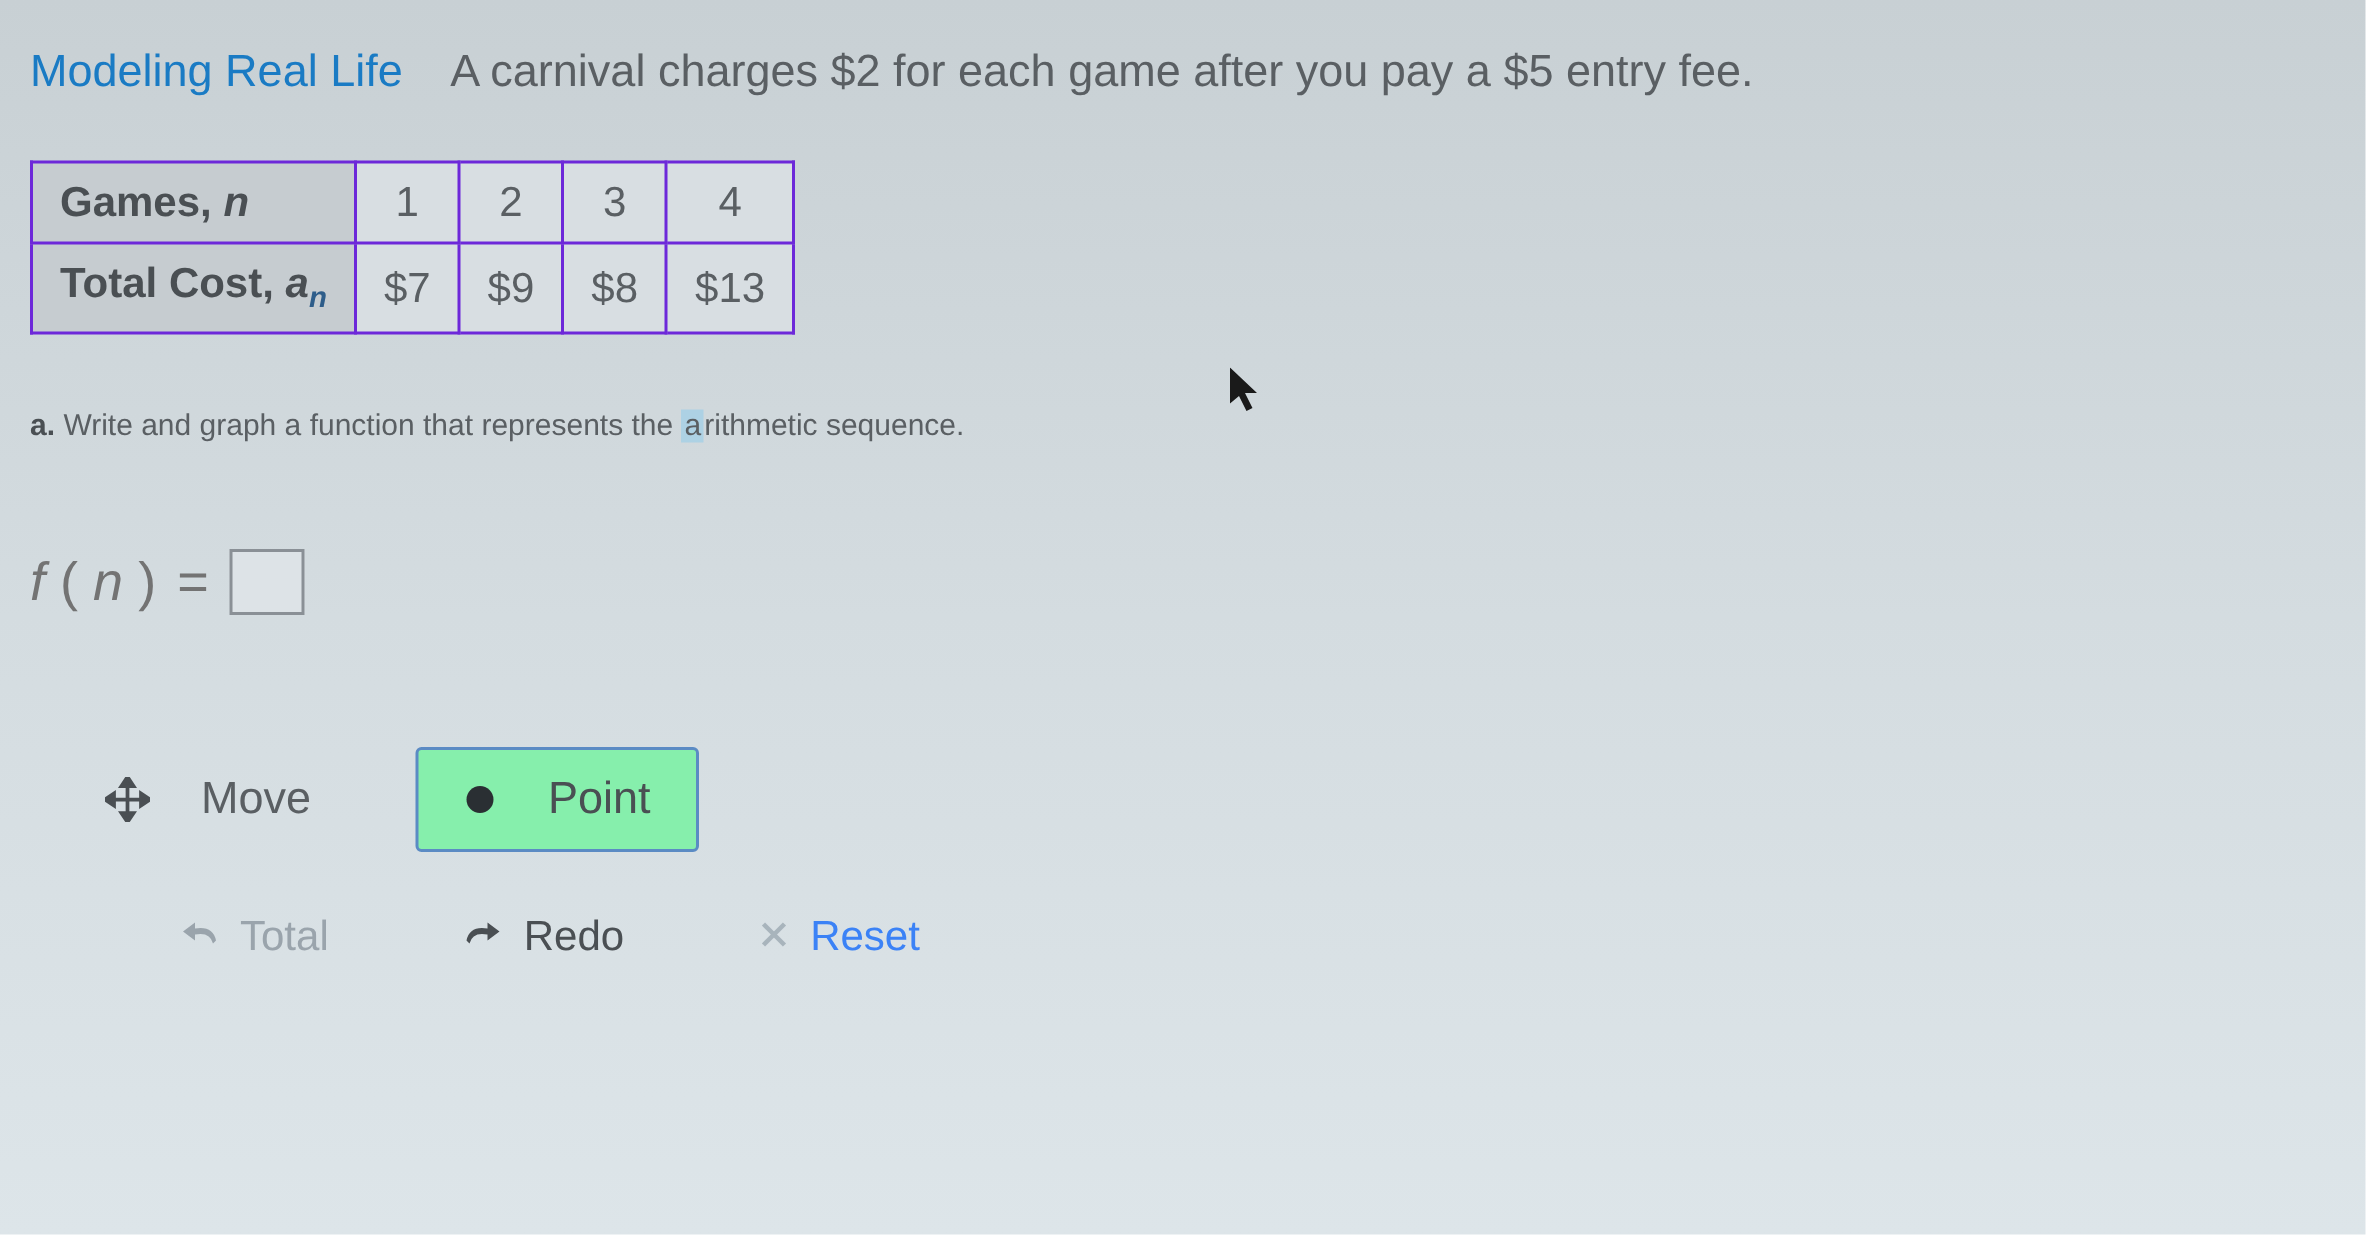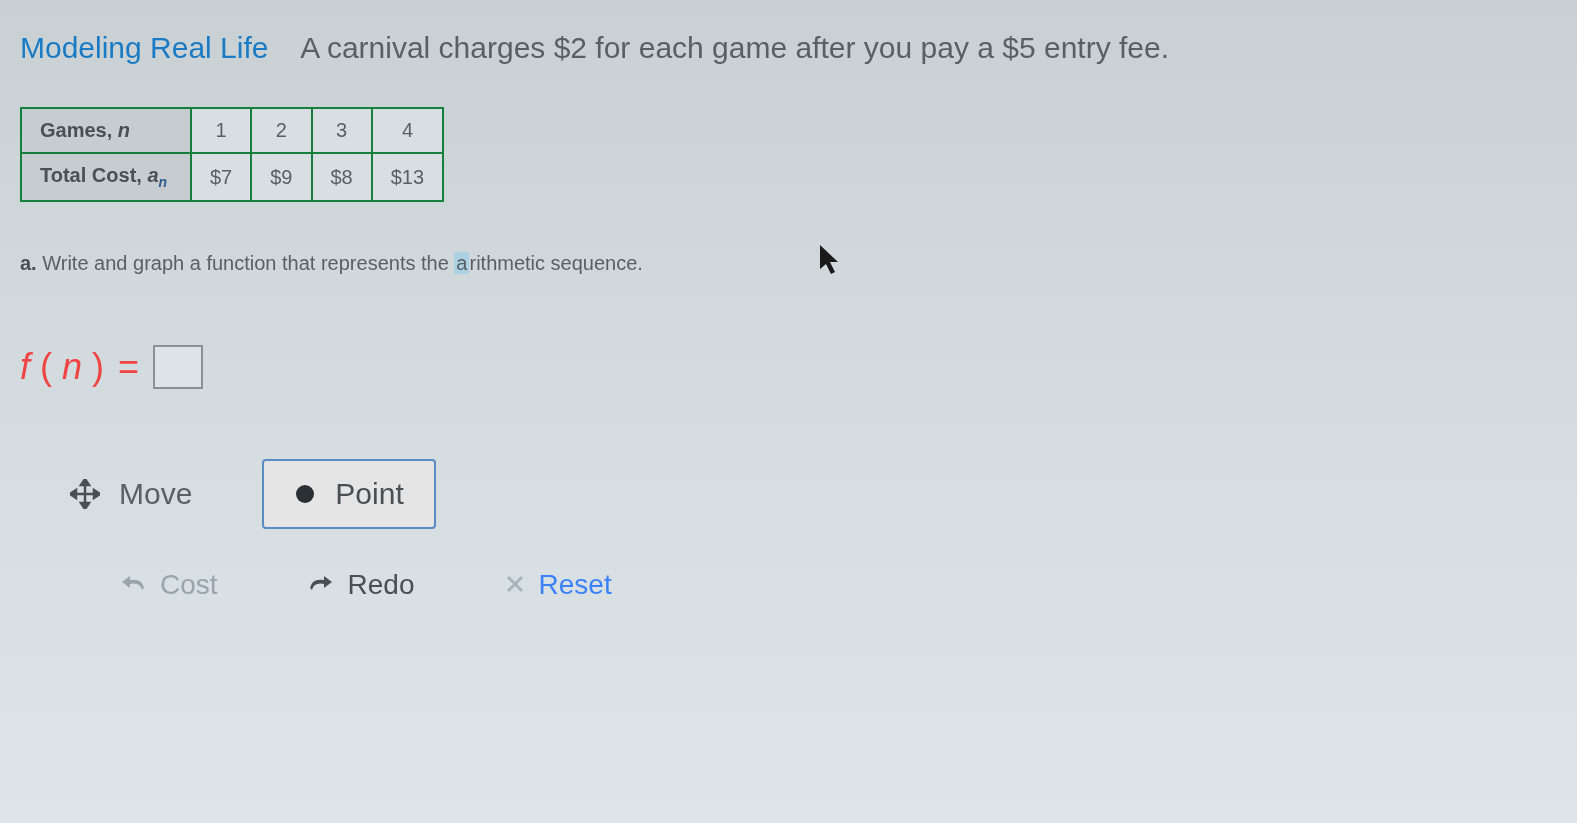--- a/index.html
+++ b/index.html
@@ -25,23 +25,23 @@
       font-weight: 400;
     }
     .prompt-body {
       color: #5a5f63;
     }
     .data-table {
       border-collapse: collapse;
       margin-bottom: 50px;
     }
     .data-table td {
-      border: 2px solid #15803d;
+      border: 2px solid #6d28d9;
       padding: 10px 18px;
-      font-size: 20px;
+      font-size: 28px;
       text-align: center;
       background: #d8dee2;
     }
     .data-table td.header-cell {
       background: #c6ccd0;
       font-weight: 600;
       text-align: left;
       min-width: 170px;
       color: #4a4f53;
     }
@@ -62,52 +62,52 @@
     .question .label {
       font-weight: 600;
       color: #4a4f53;
     }
     .cursor-highlight {
       background: rgba(120, 200, 240, 0.4);
       padding: 0 2px;
     }
     .equation {
       font-size: 36px;
-      color: #ef4444;
+      color: #737373;
       display: flex;
       align-items: center;
       gap: 14px;
-      margin-bottom: 70px;
+      margin-bottom: 88px;
     }
     .equation .fn { font-style: italic; }
     .answer-box {
       display: inline-block;
       width: 50px;
       height: 44px;
       border: 2px solid #8a9096;
       background: #dde3e7;
     }
     .tool-row {
       display: flex;
       align-items: center;
       gap: 40px;
       margin-left: 20px;
       margin-bottom: 40px;
     }
     .tool-btn {
       display: flex;
       align-items: center;
-      gap: 19px;
+      gap: 34px;
       font-size: 30px;
       color: #5a5f63;
       padding: 16px 30px;
       border-radius: 4px;
     }
     .tool-btn.selected {
-      background: #e5e5e5;
+      background: #86efac;
       border: 2px solid #5b8bc4;
       color: #4a4f53;
     }
     .move-icon svg, .point-icon svg {
       display: block;
     }
     .action-row {
       display: flex;
       align-items: center;
       gap: 90px;
@@ -205,21 +205,21 @@
     </div>
   </div>
 
   <div class="action-row">
     <div class="action-btn disabled">
       <span>
         <svg width="26" height="20" viewBox="0 0 26 20">
           <path d="M 24 14 Q 22 4 10 6 L 10 2 L 2 8 L 10 14 L 10 10 Q 20 8 22 16" fill="#9aa4ac"></path>
         </svg>
       </span>
-      <span>Cost</span>
+      <span>Total</span>
     </div>
     <div class="action-btn enabled">
       <span>
         <svg width="26" height="20" viewBox="0 0 26 20">
           <path d="M 2 14 Q 4 4 16 6 L 16 2 L 24 8 L 16 14 L 16 10 Q 6 8 4 16" fill="#4a4f53"></path>
         </svg>
       </span>
       <span>Redo</span>
     </div>
     <div class="action-btn reset">

